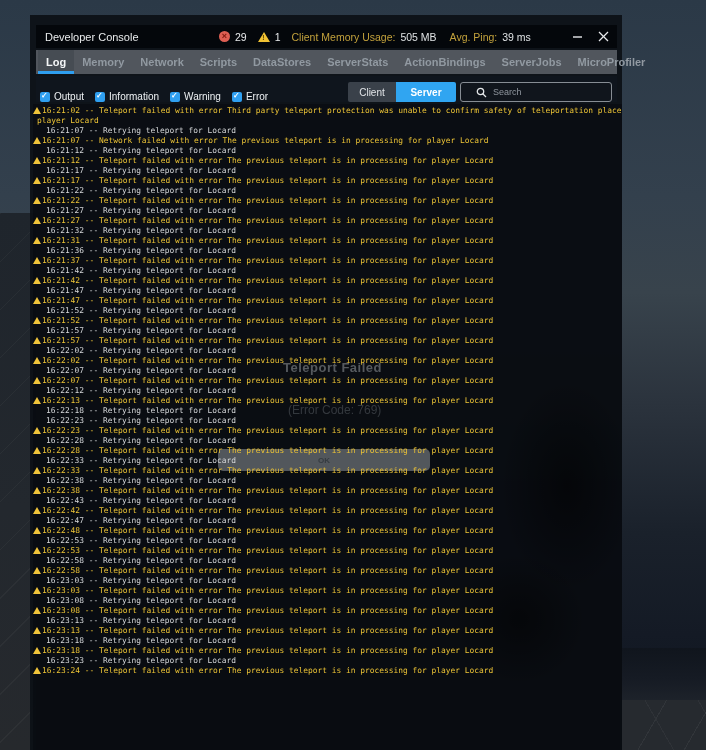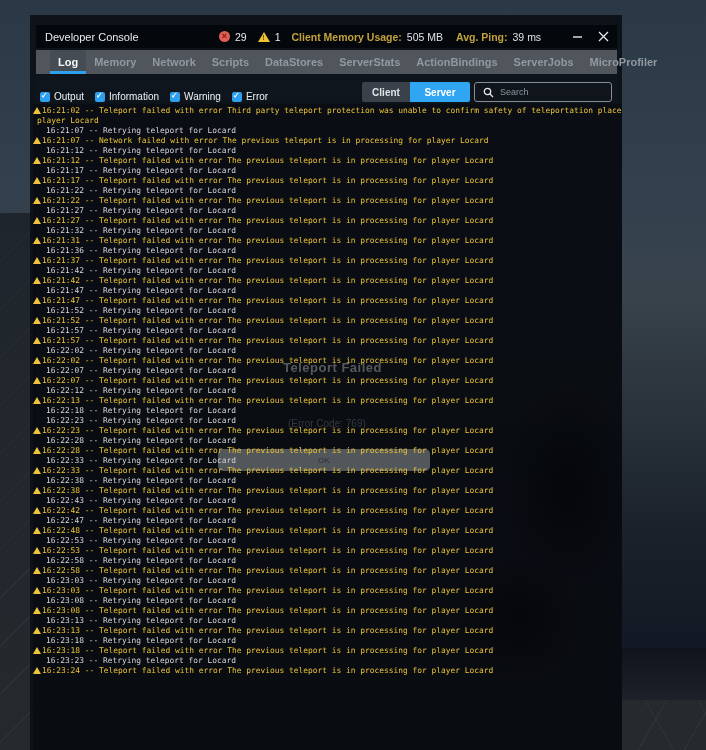--- a/index.html
+++ b/index.html
@@ -26,64 +26,64 @@
        position:relative;color:#e9ebec;font-size:11px;flex:none;}
   .title{padding-left:9px;}
   .stats{position:absolute;left:183px;top:0;height:23px;display:flex;align-items:center;gap:5px;font-size:10.5px;}
   .err-badge{width:11px;height:11px;border-radius:50%;background:#de5f53;color:#7e160d;
        font:bold 9px/11px "Liberation Sans",sans-serif;text-align:center;}
   .err-badge:before{content:"\00d7";}
   .tri{width:0;height:0;border-left:6px solid transparent;border-right:6px solid transparent;
        border-bottom:10px solid #f0c233;position:relative;}
   .tri:after{content:"!";position:absolute;left:-1.5px;top:1px;font:bold 7px/9px "Liberation Sans",sans-serif;color:#5d4404;}
   .cnt{color:#e8eaeb;margin-right:6px;}
-  .goldlbl{color:#c3a23c;font-weight:bold;}
+  .goldlbl{color:#c3a23c;font-weight:normal;}
   .goldval{color:#dfe2e4;margin-right:8px;}
   .winbtns{position:absolute;right:8px;top:0;height:23px;display:flex;align-items:center;gap:14px;}
   .wbtn{width:12px;height:12px;display:flex;align-items:center;justify-content:center;cursor:pointer;}
   .wbtn svg{display:block;}
   
   .tabbar{margin:2px 5px 0 6px;height:24px;background:#51565d;display:flex;align-items:stretch;
-       padding:0 14px;justify-content:space-between;flex:none;}
+       padding:0 2px;justify-content:space-between;flex:none;}
   .tab{display:flex;align-items:center;padding:0 8px;font-size:11px;font-weight:bold;color:#9199a1;
        position:relative;cursor:pointer;white-space:nowrap;}
   .tab.active{color:#f4f6f7;background:#464c53;}
   .tab.active:after{content:"";position:absolute;left:0;right:0;bottom:0;height:3px;background:#2f9ff0;}
   
   .filterbar{margin:2px 5px 0 6px;height:26px;background:#0f151d;display:flex;align-items:flex-end;
        padding:0 4px;flex:none;}
   .chk-item{display:flex;align-items:center;margin-right:11px;cursor:pointer;}
   .chk{width:10px;height:10px;border-radius:2px;background:#2f9ff0;margin-right:4px;position:relative;flex:none;}
   .chk:after{content:"\2713";position:absolute;left:1px;top:-1px;font-size:8px;color:#fff;font-weight:bold;}
   .chk-label{font-size:10px;color:#eef1f3;}
   .seg{margin-left:auto;display:flex;height:20px;border-radius:2px;overflow:hidden;flex:none;}
   .seg-client{width:48px;background:#3a414a;color:#e2e5e8;font-size:10px;display:flex;
-       align-items:center;justify-content:center;cursor:pointer;font-weight:bold;}
+       align-items:center;justify-content:center;cursor:pointer;font-weight:normal;}
   .seg-server{width:60px;background:#30a5f1;color:#ffffff;font-size:10px;display:flex;
        align-items:center;justify-content:center;cursor:pointer;font-weight:bold;}
   .searchbox{margin-left:4px;margin-right:1px;width:120px;height:18px;border:1px solid #878d94;
-       border-radius:3px;background:rgba(16,21,28,0.6);display:flex;align-items:center;padding:0 8px;flex:none;}
+       border-radius:3px;background:rgba(16,21,28,0.6);display:flex;align-items:center;padding:0 15px;flex:none;}
   .searchbox svg{flex:none;margin-right:4px;}
   .searchbox input{background:transparent;border:none;outline:none;color:#cfd3d7;
        font-size:9px;width:100%;font-family:"Liberation Sans",sans-serif;}
   .searchbox input::placeholder{color:#8f969e;}
   
   .logarea{position:relative;margin:2px 0 0 3px;flex:1;overflow:hidden;background:rgba(7,10,14,0.55);}
   .loglist{position:relative;z-index:1;width:636px;padding-top:2px;
        font-family:"DejaVu Sans Mono",monospace;font-size:7.9px;line-height:10px;}
   .lr{position:relative;}
   .lr.warn{color:#eec536;padding-left:4px;text-indent:-4px;}
   .lr.info{color:#d6d8da;padding-left:13px;}
   .w-ic{display:inline-block;width:0;height:0;border-left:4px solid transparent;
        border-right:4px solid transparent;border-bottom:7px solid #f0c43a;margin-right:1px;
        vertical-align:-1px;text-indent:0;}
   
   .ghost{position:absolute;z-index:0;pointer-events:none;}
   .ghost-title{left:250px;top:256px;font-size:13px;font-weight:bold;color:rgba(160,165,170,0.5);letter-spacing:0.5px;}
-  .ghost-code{left:255px;top:314px;font-size:10px;color:rgba(150,156,162,0.3);}
+  .ghost-code{left:255px;top:299px;font-size:12px;color:rgba(150,156,162,0.3);}
   .ghost-ok{left:185px;top:325px;width:212px;height:22px;border-radius:5px;
        background:rgba(202,207,212,0.38);display:flex;align-items:center;justify-content:center;margin-top:20px;}
   .ghost-ok span{font-size:8px;font-weight:bold;color:rgba(30,36,42,0.55);}
   .ghost-blob{left:390px;top:230px;width:240px;height:380px;
        background:radial-gradient(closest-side at 60% 40%,rgba(0,0,0,0.5),transparent 70%),
                   radial-gradient(closest-side at 40% 75%,rgba(0,0,0,0.45),transparent 70%);}
 </style>
 </head>
 <body>
 

